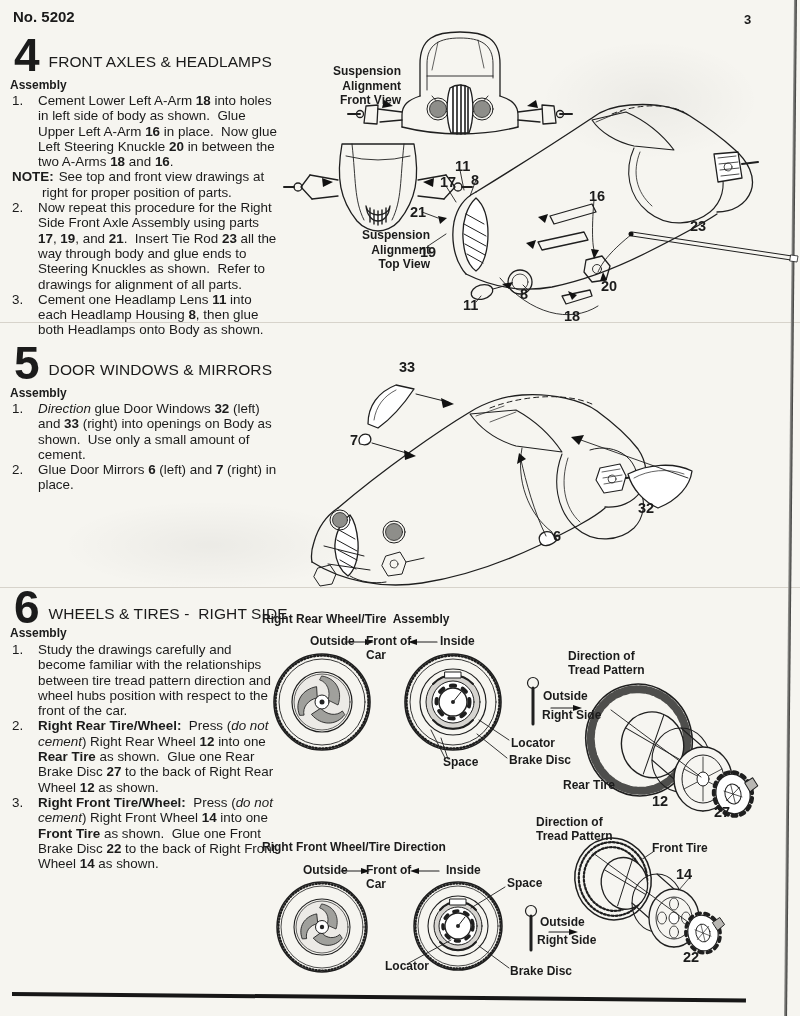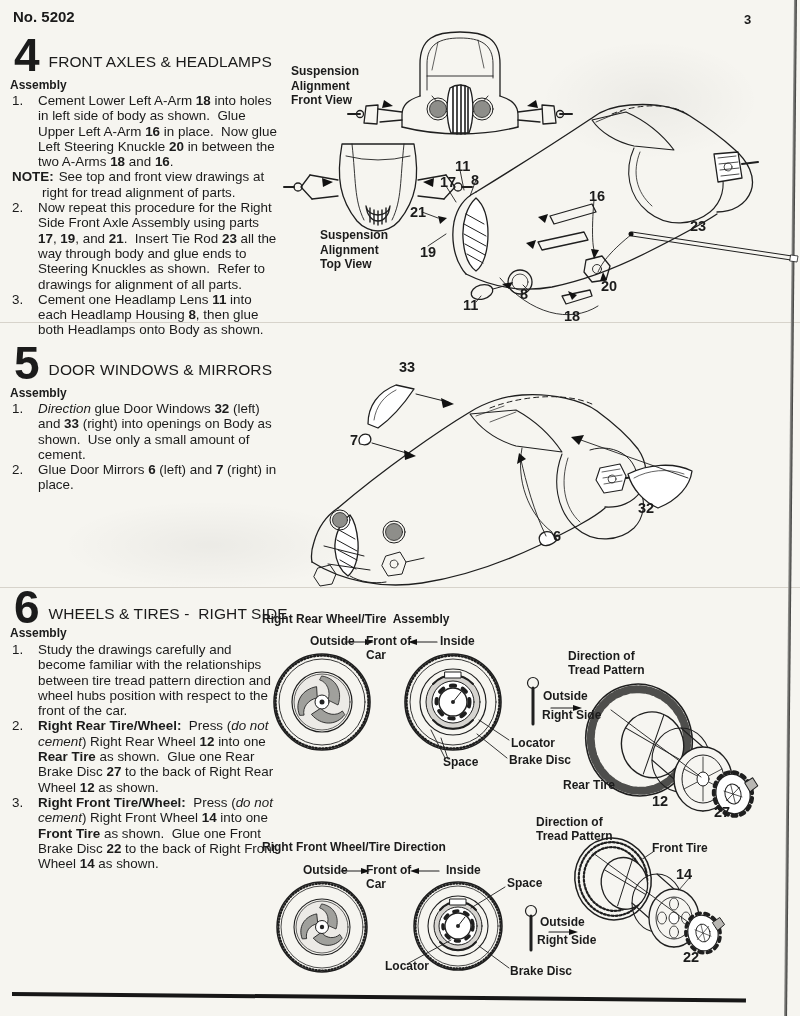--- a/index.html
+++ b/index.html
@@ -17,21 +17,21 @@
   .assembly{position:absolute;font-size:12px;font-weight:700;}
   .steps{position:absolute;width:268px;font-size:13.4px;line-height:15.3px;}
   .step{position:relative;padding-left:26px;white-space:pre-wrap;}
   .step .marker{position:absolute;left:0;top:0;}
   .step.note{padding-left:30px;text-indent:-30px;white-space:normal;}
   .step.note .nmark{font-weight:700;margin-right:5px;}
   .co{position:absolute;font-size:14.5px;font-weight:700;}
   .dl{position:absolute;font-size:12px;font-weight:700;line-height:13.5px;white-space:pre-line;}
   .dl.c{text-align:left;}
   .dtitle{position:absolute;font-size:12px;font-weight:700;white-space:pre;}
-  .vlabel{position:absolute;font-size:12px;font-weight:700;line-height:14.5px;white-space:pre-line;text-align:left;}
+  .vlabel{position:absolute;font-size:12px;font-weight:700;line-height:14.5px;white-space:pre-line;text-align:right;}
   svg{position:absolute;}
 </style>
 </head>
 <body>
 
 <div class="page">
 
   <div class="smudge" style="left:540px;top:40px;width:220px;height:120px;"></div>
   <div class="smudge" style="left:60px;top:500px;width:300px;height:90px;"></div>
   <div class="divider" style="top:322px;"></div>
@@ -42,21 +42,21 @@
   <div class="doc-number">No. 5202</div>
   <div class="page-number">3</div>
 
   <div class="sec-head" style="left:14px;top:38px;">
     <span class="sec-num">4</span>
     <span class="sec-title">FRONT AXLES &amp; HEADLAMPS</span>
   </div>
   <div class="assembly" style="left:10px;top:78px;">Assembly</div>
   <div class="steps" style="left:12px;top:93px;">
     <div class="step"><span class="marker">1.</span><span class="stext">Cement Lower Left A-Arm <b>18</b> into holes in left side of body as shown.  Glue Upper Left A-Arm <b>16</b> in place.  Now glue Left Steering Knuckle <b>20</b> in between the two A-Arms <b>18</b> and <b>16</b>.</span></div>
-    <div class="step note"><span class="nmark">NOTE:</span><span class="stext">See top and front view drawings at right for tread alignment of parts.</span></div>
+    <div class="step note"><span class="nmark">NOTE:</span><span class="stext">See top and front view drawings at right for proper position of parts.</span></div>
     <div class="step"><span class="marker">2.</span><span class="stext">Now repeat this procedure for the Right Side Front Axle Assembly using parts <b>17</b>, <b>19</b>, and <b>21</b>.  Insert Tie Rod <b>23</b> all the way through body and glue ends to Steering Knuckles as shown.  Refer to drawings for alignment of all parts.</span></div>
     <div class="step"><span class="marker">3.</span><span class="stext">Cement one Headlamp Lens <b>11</b> into each Headlamp Housing <b>8</b>, then glue both Headlamps onto Body as shown.</span></div>
   </div>
 
   <svg style="left:280px;top:28px;" width="520" height="312" viewBox="0 0 520 312">
     <g stroke="#1f1f1f" fill="none" stroke-width="1.3" stroke-linecap="round" stroke-linejoin="round">
 
       <g>
         <path d="M140,68 L140,36 C140,10 155,4 180,4 C205,4 220,10 220,36 L220,68"></path>
         <path d="M147,62 L147,36 C147,16 160,10 180,10 C200,10 213,16 213,36 L213,50" stroke-width="0.9"></path>

